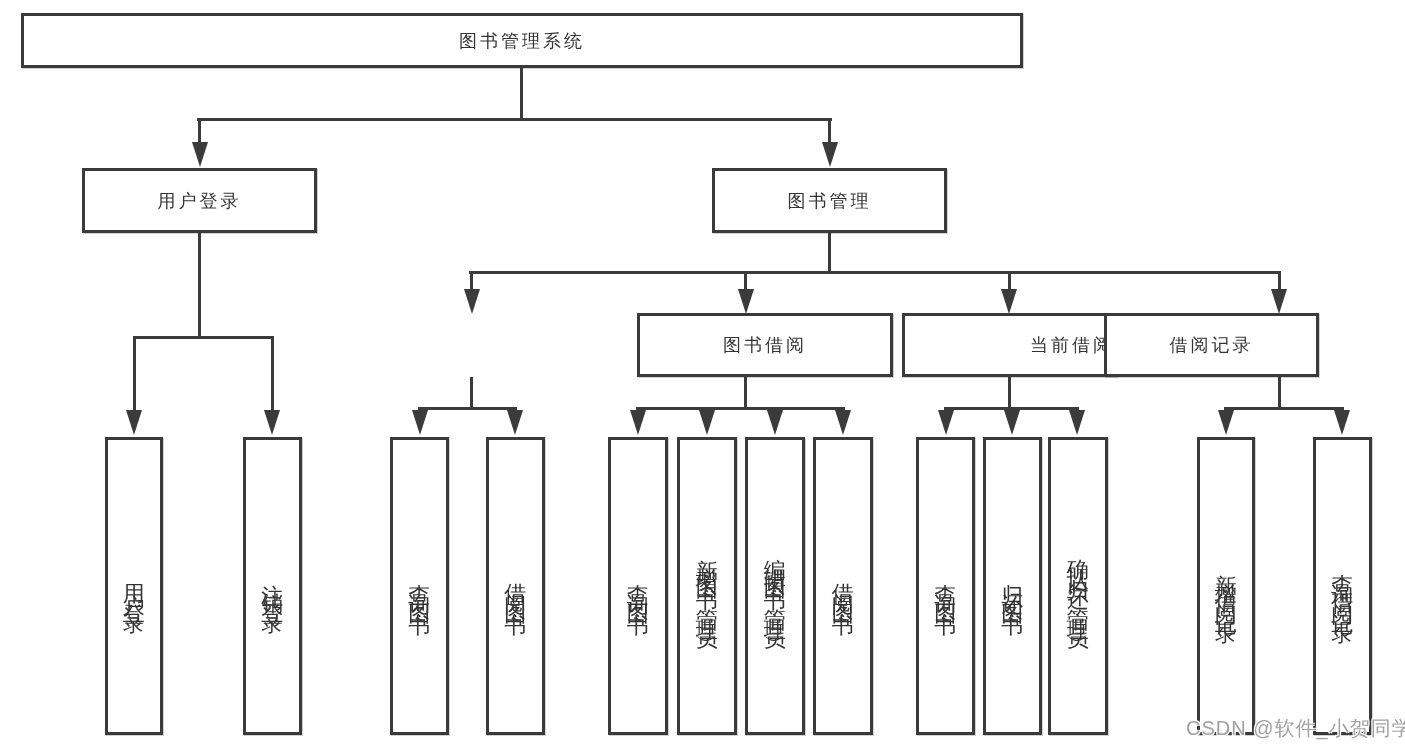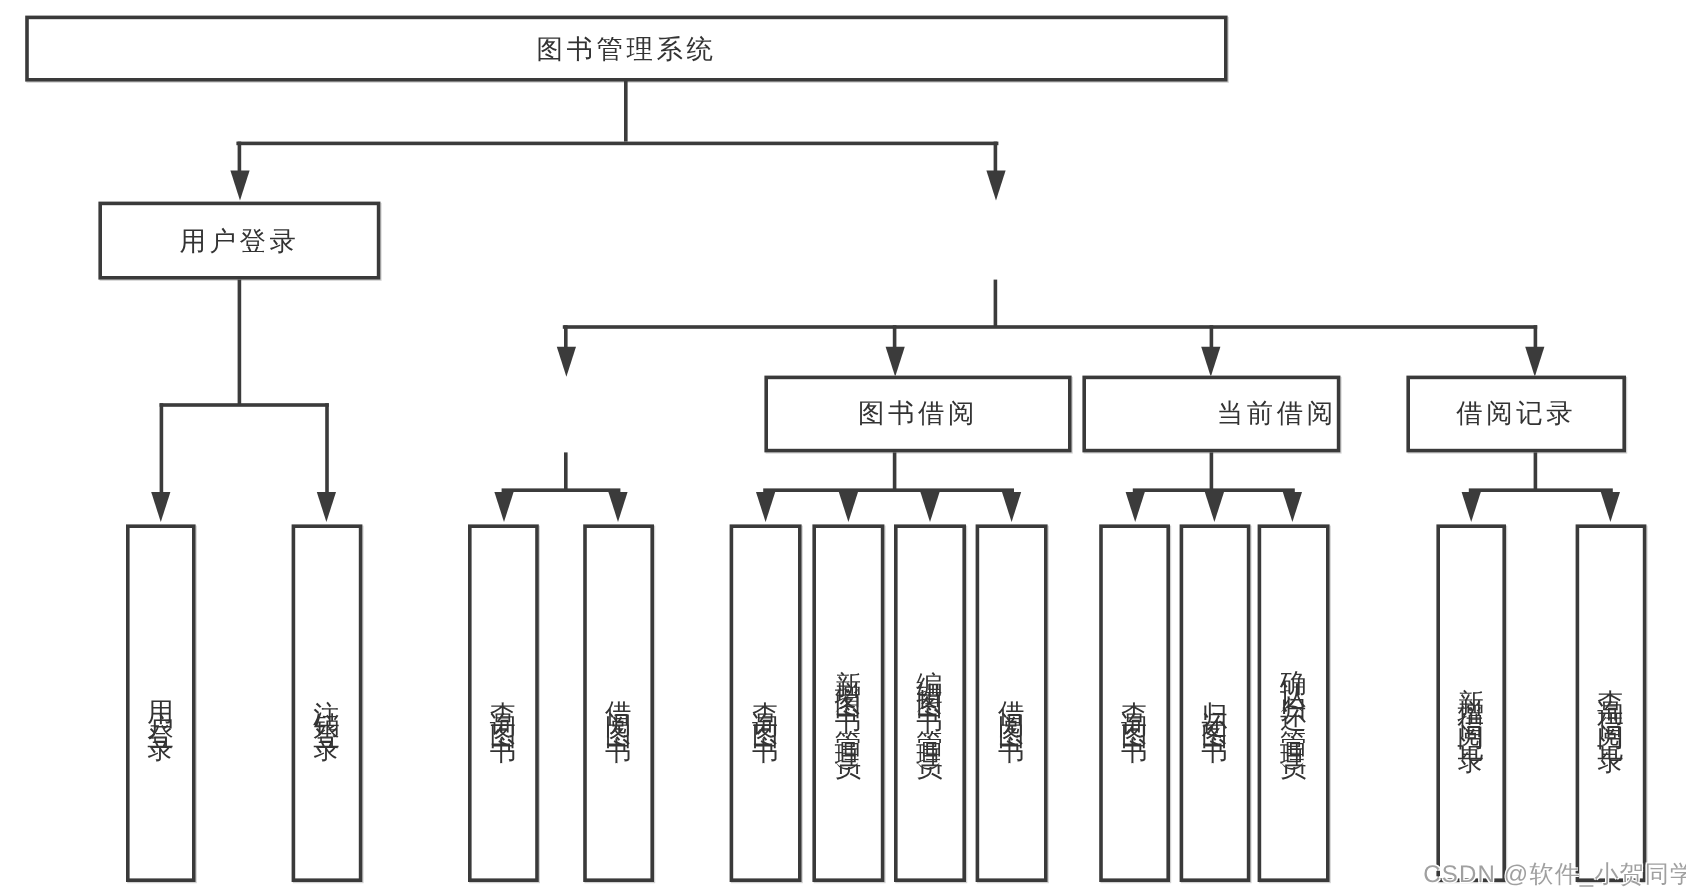--- a/index.html
+++ b/index.html
@@ -6,21 +6,21 @@
   .canvas{
     position:relative;width:1405px;height:747px;background:#ffffff;overflow:hidden;
     font-family:"Liberation Sans","DejaVu Sans",sans-serif;color:#333333;
   }
   
   .node{
     position:absolute;box-sizing:border-box;border:3px solid #3a3a3a;background:#ffffff;
     display:flex;align-items:center;justify-content:center;
     box-shadow:1px 1px 0 rgba(0,0,0,.18);
   }
-  .node .lbl{font-size:22px;letter-spacing:3px;color:#333333;white-space:nowrap;}
+  .node .lbl{font-size:18px;letter-spacing:3px;color:#333333;white-space:nowrap;}
   .leaf .lbl{
     writing-mode:vertical-lr;text-orientation:mixed;
     font-size:22px;letter-spacing:10px;line-height:1.15;white-space:nowrap;
   }
   
   .vl{position:absolute;width:3px;background:#3b3b3b;}
   .hl{position:absolute;height:3px;background:#3b3b3b;}
   .arr{position:absolute;width:0;height:0;
        border-left:8px solid transparent;border-right:8px solid transparent;
        border-top:25px solid #3b3b3b;}
@@ -43,20 +43,23 @@
   <div class="vl" style="left:520px;top:67px;height:51px;"></div>
   <div class="hl" style="left:197px;top:118px;width:635px;"></div>
   <div class="vl" style="left:198px;top:118px;height:26px;"></div>
   <div class="arr" style="left:192px;top:142px;"></div>
   <div class="vl" style="left:828px;top:118px;height:26px;"></div>
   <div class="arr" style="left:822px;top:142px;"></div>
 
   <div class="node" style="left:82px;top:168px;width:235px;height:65px;">
     <span class="lbl">用户登录</span>
   </div>
+  <div class="node" style="left:712px;top:168px;width:235px;height:65px;">
+    <span class="lbl">图书管理</span>
+  </div>
 
   <div class="vl" style="left:198px;top:233px;height:104px;"></div>
   <div class="hl" style="left:133px;top:336px;width:141px;"></div>
   <div class="vl" style="left:133px;top:336px;height:76px;"></div>
   <div class="arr" style="left:126px;top:410px;"></div>
   <div class="vl" style="left:271px;top:336px;height:76px;"></div>
   <div class="arr" style="left:264px;top:410px;"></div>
 
   <div class="vl" style="left:828px;top:233px;height:40px;"></div>
   <div class="hl" style="left:469px;top:271px;width:812px;"></div>
@@ -68,21 +71,21 @@
   <div class="arr" style="left:1001px;top:289px;"></div>
   <div class="vl" style="left:1278px;top:271px;height:20px;"></div>
   <div class="arr" style="left:1271px;top:289px;"></div>
 
   <div class="node" style="left:637px;top:313px;width:256px;height:64px;">
     <span class="lbl">图书借阅</span>
   </div>
   <div class="node" style="left:902px;top:313px;width:215px;height:64px;justify-content:flex-end;">
     <span class="lbl">当前借阅</span>
   </div>
-  <div class="node" style="left:1172px;top:313px;width:183px;height:64px;">
+  <div class="node" style="left:1104px;top:313px;width:215px;height:64px;">
     <span class="lbl">借阅记录</span>
   </div>
 
   <div class="vl" style="left:470px;top:377px;height:33px;"></div>
   <div class="hl" style="left:418px;top:407px;width:99px;"></div>
   <div class="arr" style="left:412px;top:410px;"></div>
   <div class="arr" style="left:507px;top:410px;"></div>
 
   <div class="vl" style="left:744px;top:377px;height:33px;"></div>
   <div class="hl" style="left:636px;top:407px;width:209px;"></div>

